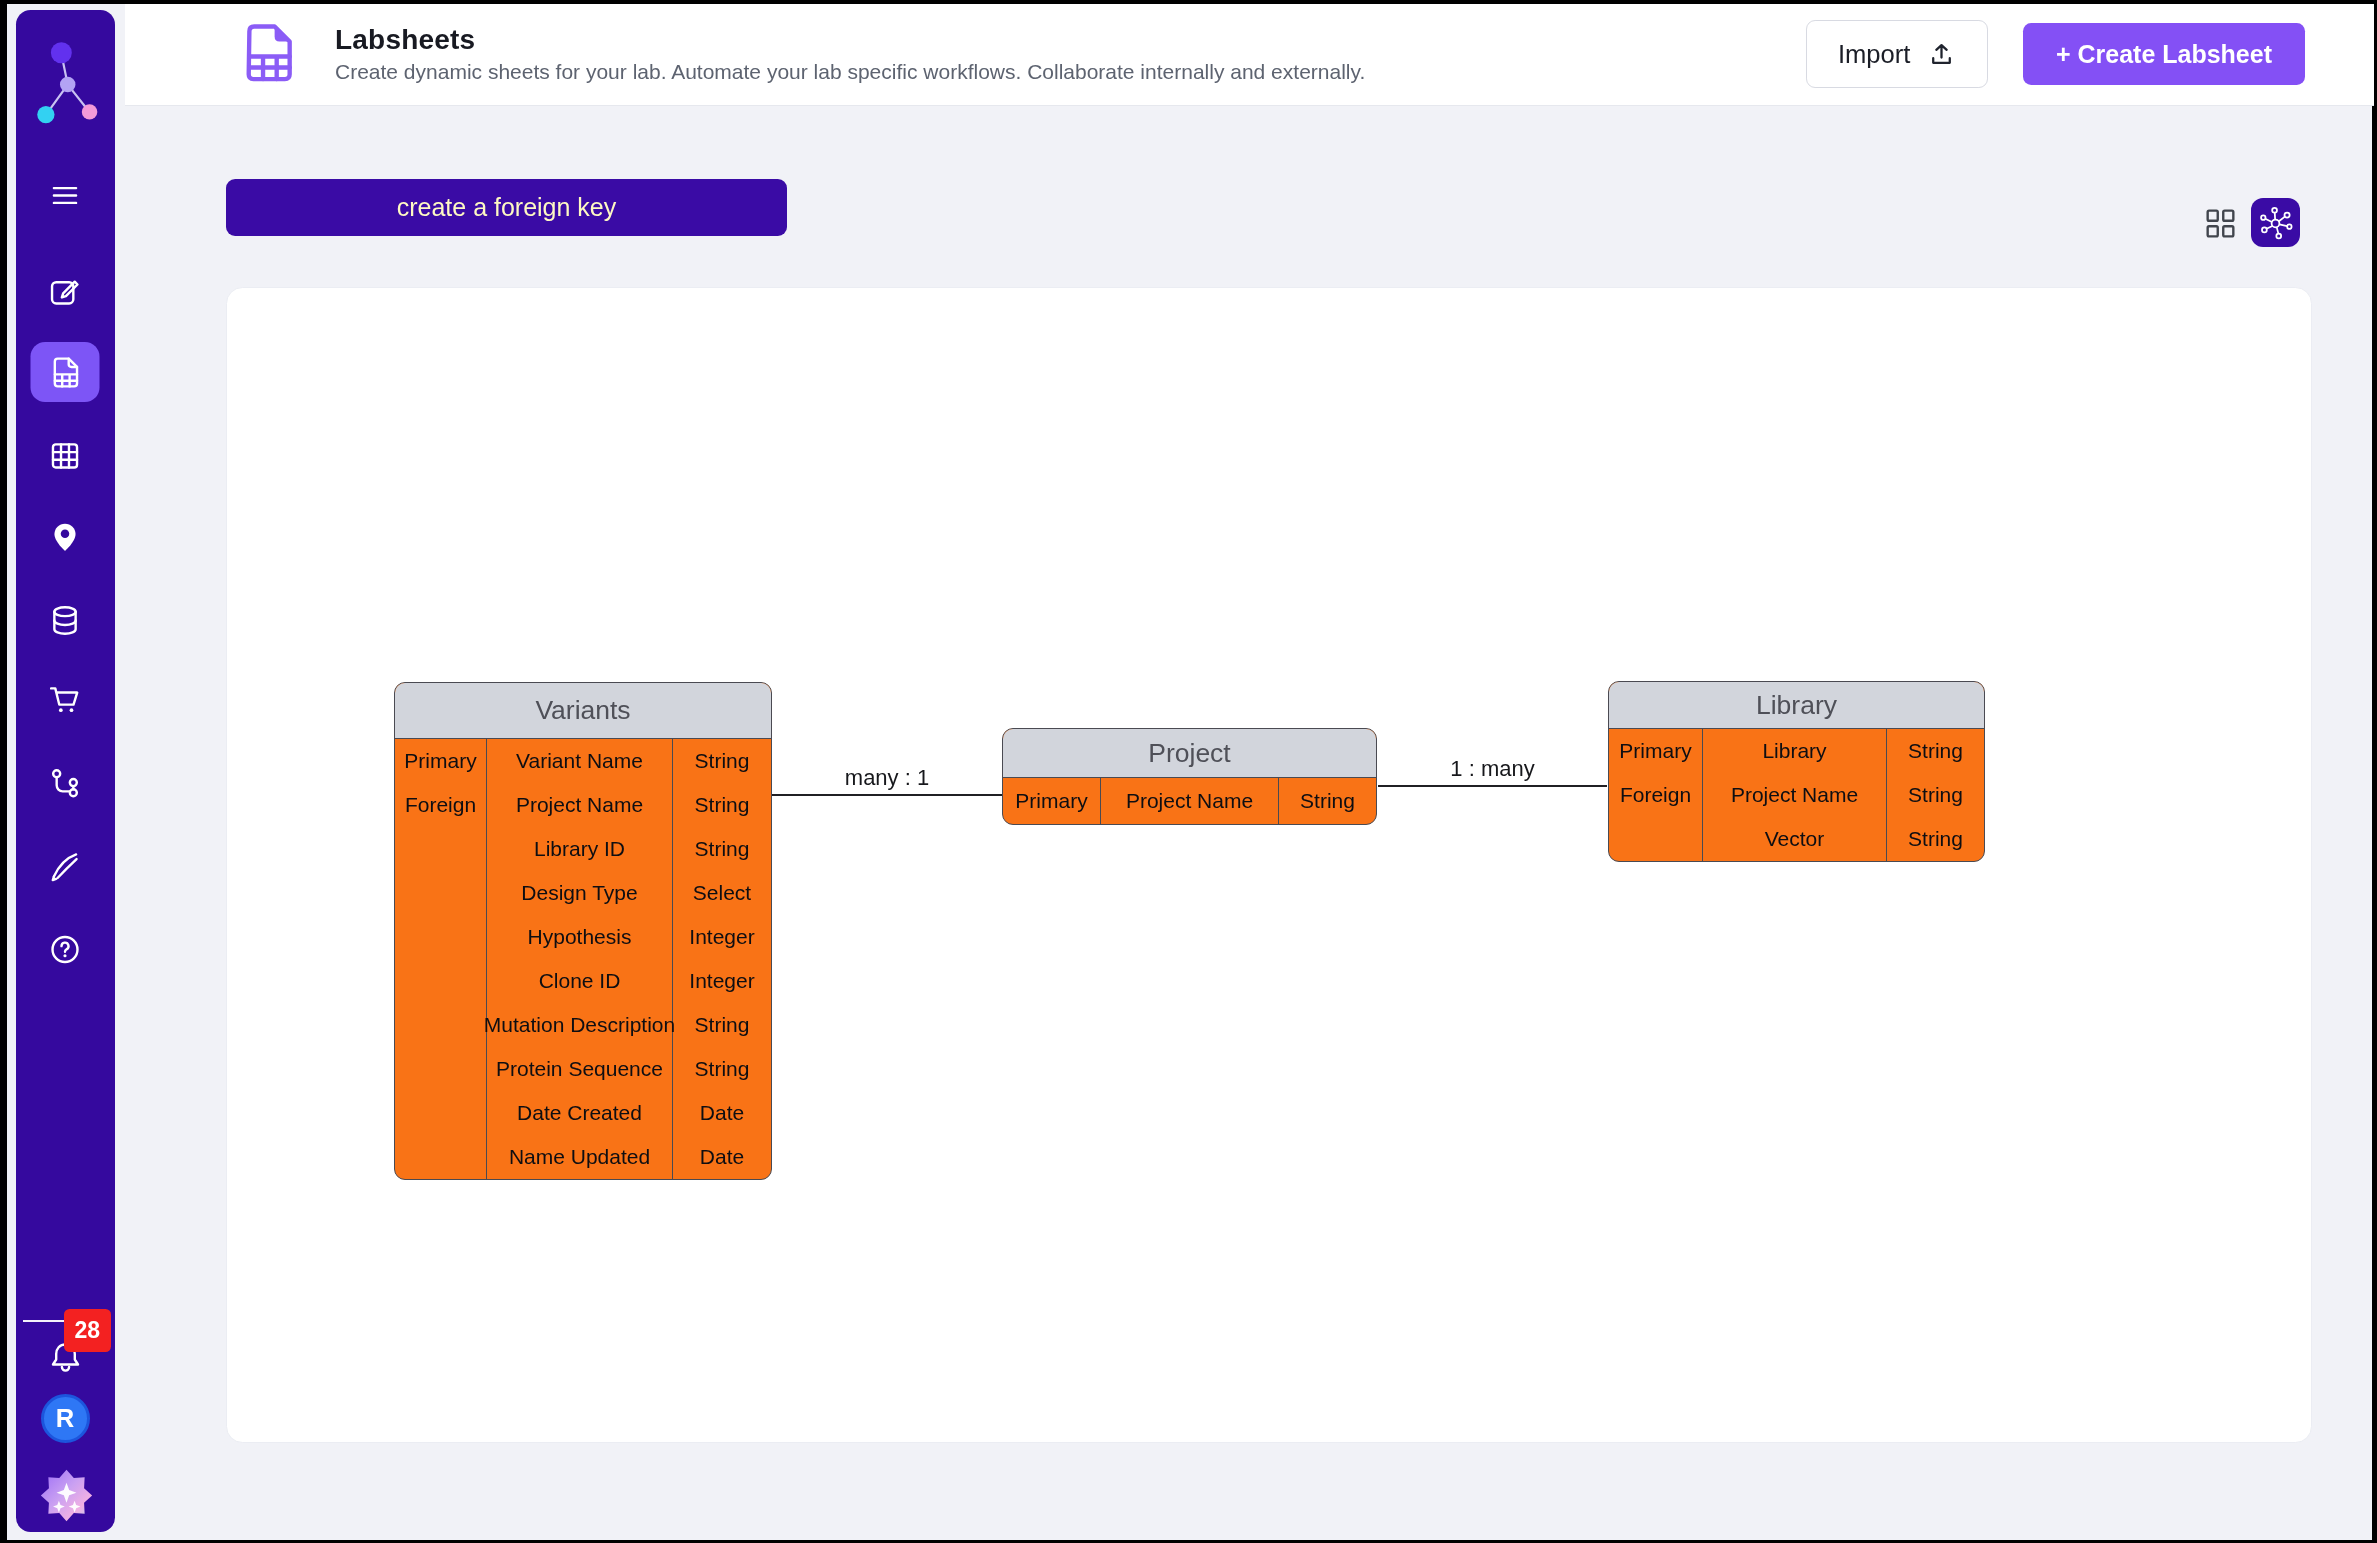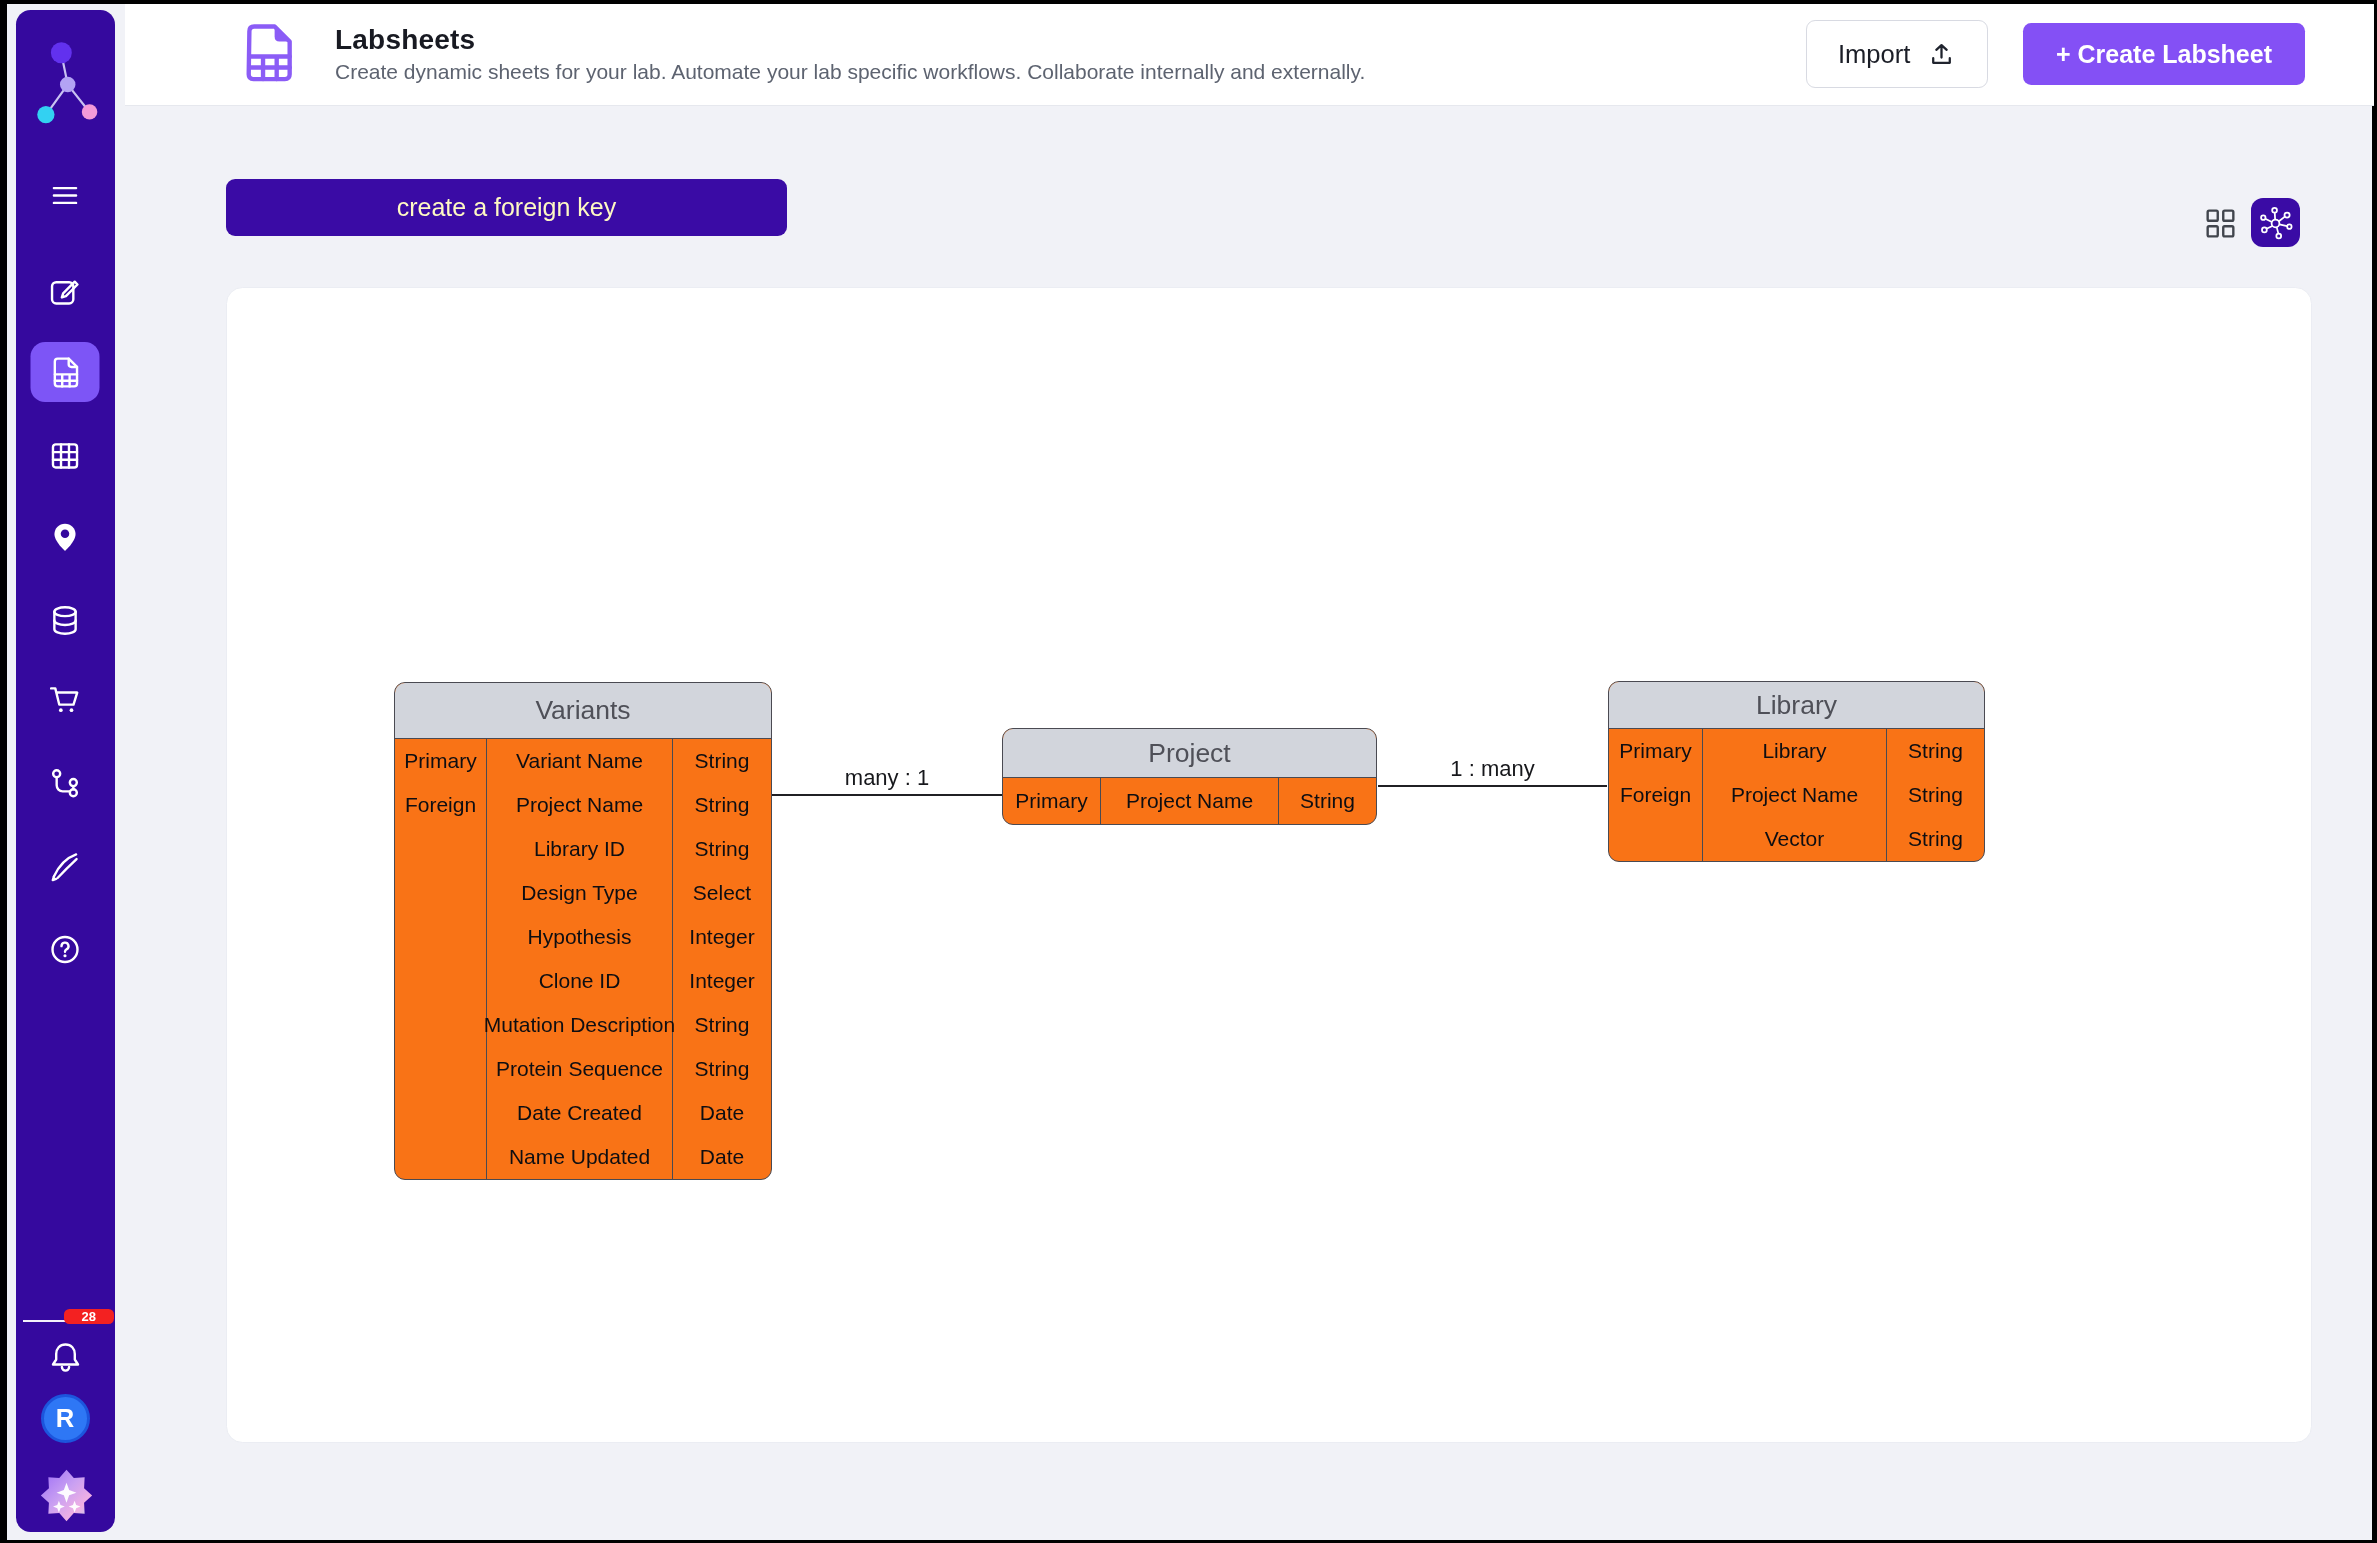--- a/index.html
+++ b/index.html
@@ -21,23 +21,23 @@
     position:absolute;left:50%;transform:translateX(-50%);
     width:59px;height:59px;display:flex;align-items:center;justify-content:center;cursor:pointer;
   }
   .side-item.active{background:var(--active-item,#7D55F6);border-radius:14.6px;width:69px;height:60px;}
   .side-item .icon{display:flex;align-items:center;justify-content:center;}
   .side-item svg{width:37px;height:37px;}
   .side-divider{position:absolute;left:7.3px;top:1310px;width:84px;border-top:2.3px solid rgba(255,255,255,.95);}
   .bell-wrap{position:absolute;left:50%;transform:translateX(-50%);top:1320px;width:59px;height:48px;display:flex;align-items:flex-end;justify-content:center;cursor:pointer;}
   .bell-wrap svg{width:40px;height:40px;}
   .badge{
-    position:absolute;left:48px;top:1299px;min-width:35px;height:15px;box-sizing:border-box;
+    position:absolute;left:48px;top:1299px;min-width:35px;height:43px;box-sizing:border-box;
     background:var(--badge-red,#F32121);color:#fff;border-radius:5.5px;
-    font-size:13px;font-weight:700;display:flex;align-items:center;justify-content:center;padding:0 18px;z-index:6;
+    font-size:23px;font-weight:700;display:flex;align-items:center;justify-content:center;padding:0 11px;z-index:6;
   }
   .avatar{
     position:absolute;left:25px;top:1384px;width:49px;height:49px;border-radius:50%;
     background:var(--avatar-blue,#2E77F5);border:3.7px solid #1C55DD;box-sizing:border-box;
     color:#fff;font-size:25.6px;font-weight:700;display:flex;align-items:center;justify-content:center;cursor:pointer;
   }
   .sparkle{position:absolute;left:22px;top:1457px;width:57px;height:57px;cursor:pointer;}
 
   
   .topbar{

